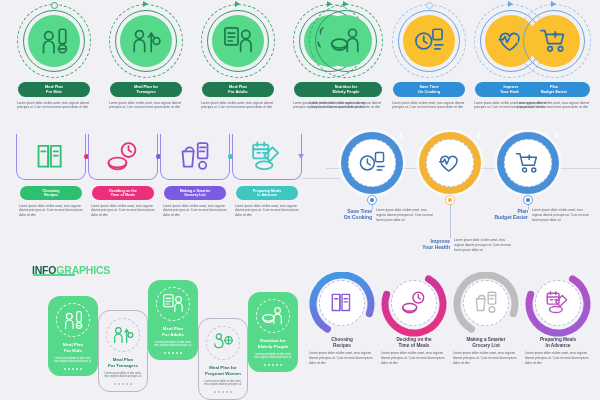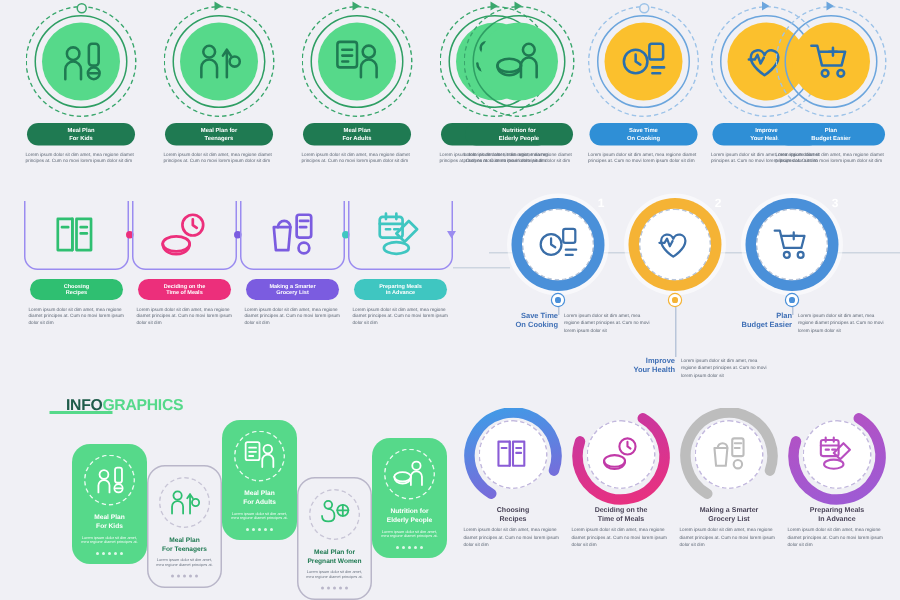--- a/index.html
+++ b/index.html
@@ -89,21 +89,21 @@
   .mr-pin {
     position:absolute; width:8px;height:8px;border-radius:50%;
     background:#fff; left:50%; margin-left:-4px;
     display:flex;align-items:center;justify-content:center;
   }
   .mr-pin i { width:3.4px;height:3.4px;border-radius:50%;display:block; }
   .mr-title { font-size:5px;font-weight:bold;color:#3f6fb5;line-height:1.2; }
 
   
   #bot-left { position:absolute; left:0; top:252px; width:300px; height:148px; }
-  #info-title { position:absolute; left:44px; top:8px; }
+  #info-title { position:absolute; left:32px; top:8px; }
   #info-title span { font-size:10.5px; font-weight:bold; letter-spacing:-0.2px; }
   #info-underline { position:absolute; left:33px; top:22px; width:42px; height:1.6px; background:#56d98a; }
   .bl-card {
     position:absolute; width:50px; border-radius:12px;
     display:flex; flex-direction:column; align-items:center;
   }
   .bl-card.fill { background:#56d98a; }
   .bl-card.ghost { background:transparent; border:0.8px solid #b9b6c9; }
   .bl-ic { width:34px;height:34px;border-radius:50%;margin-top:7px;
     border:0.7px dashed rgba(255,255,255,.85);

